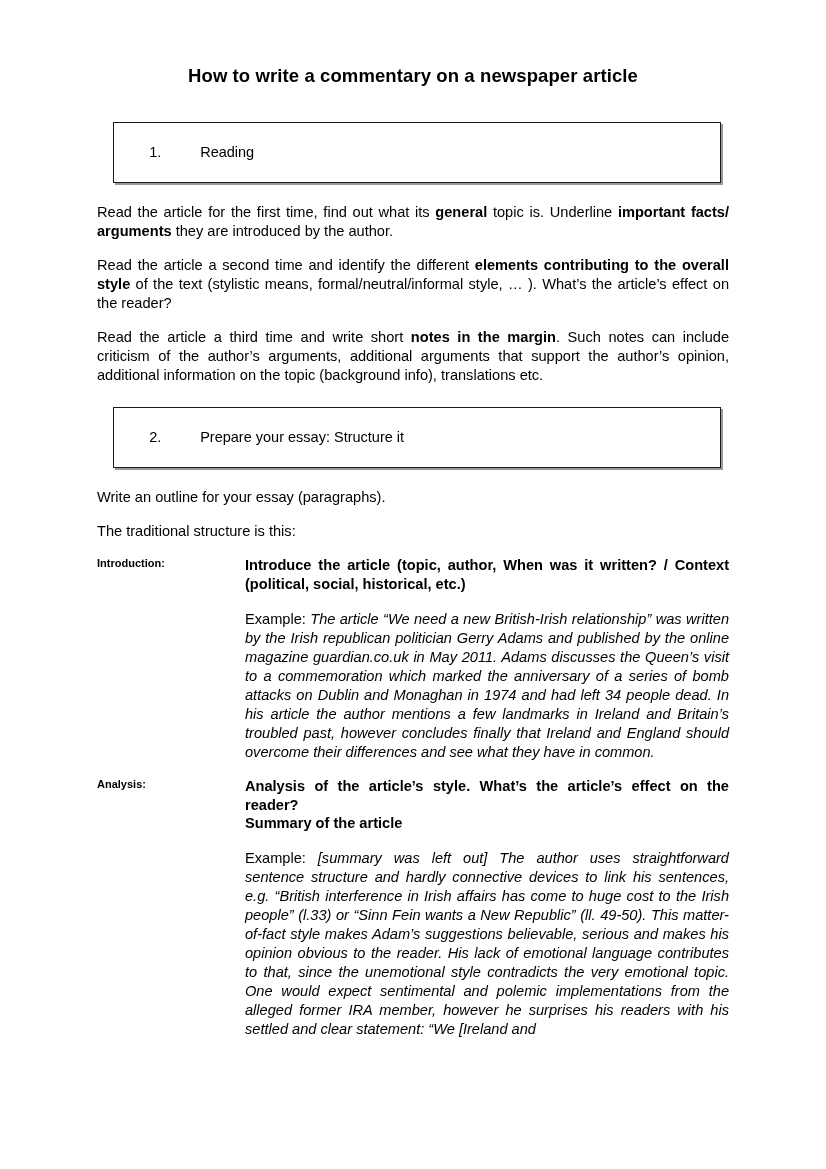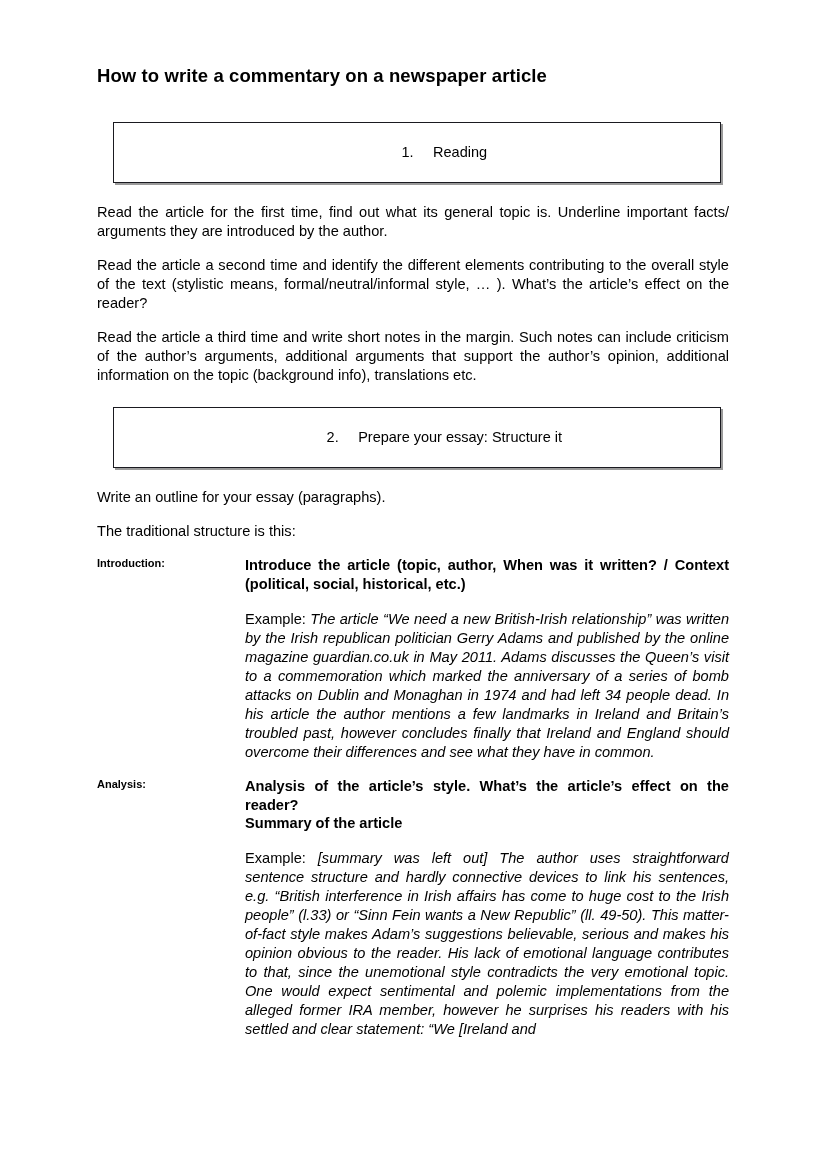--- a/index.html
+++ b/index.html
@@ -30,53 +30,53 @@
     width: 632px;
   }
 
   
   .doc-title {
     font-size: 18.5px;
     font-weight: bold;
     letter-spacing: 0.1px;
     line-height: 1.25;
     margin: 0 0 35px 0;
+    text-align: center;
   }
 
   
   .section-box {
     position: relative;
     margin-left: 16px;
     width: 608px;
     box-sizing: border-box;
     border: 1px solid #1a1a20;
     background: #ffffff;
     padding: 4px 0 5px 0;
     box-shadow: 2px 2px 0 0 #9a9a9a;
     font-size: 14.5px;
     line-height: 1.15;
     white-space: pre;
-    text-align: center;
   }
   .section-box .num {
     display: inline-block;
     padding-left: 11px;
     width: 62px;
     box-sizing: border-box;
   }
 
   
   p.body {
     font-size: 14.6px;
     line-height: 1.30;
     text-align: justify;
     margin: 0;
     hyphens: none;
   }
-  p.body b { font-weight: normal; }
+  p.body b { font-weight: bold; }
 
   .gap-before-box { height: 22px; }
   .gap-after-box  { height: 20px; }
   .gap-para       { height: 15px; }
 
   
   .row {
     display: flex;
     align-items: flex-start;
   }

